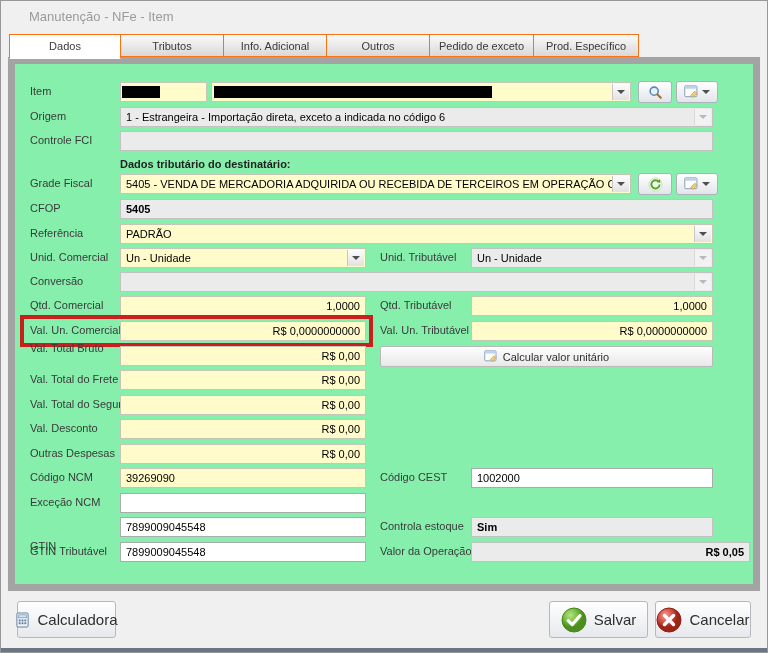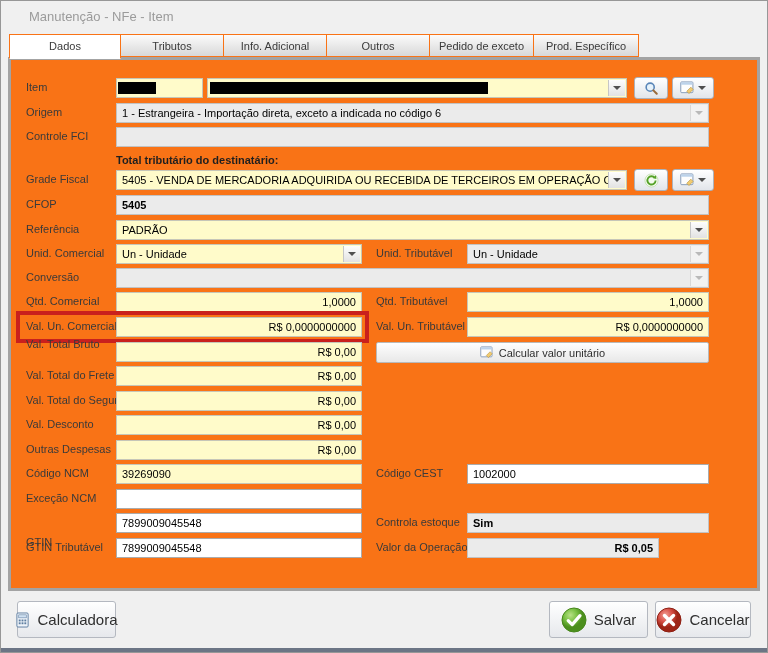--- a/index.html
+++ b/index.html
@@ -4,21 +4,21 @@
 <style>
   html,body{margin:0;padding:0;background:#d6d6d6;font-family:"Liberation Sans",sans-serif;}
   .window{position:relative;width:766px;height:651px;background:#f0f0f0;border:1px solid #979797;overflow:hidden;}
   .win-bottom-edge{position:absolute;left:0;right:0;bottom:0;height:4px;background:#6c7585;}
   .title{position:absolute;left:28px;top:8px;font-size:13px;color:#9b9b9b;}
   
   .tab{position:absolute;top:33px;height:23px;line-height:23px;text-align:center;font-size:11px;color:#3a3a3a;
        background:linear-gradient(#fbfbfb,#d8d8d8);border:1px solid #f97316;box-sizing:border-box;z-index:1;cursor:pointer;}
   .tab.active{background:#fff;height:25px;z-index:3;border-bottom:1px solid #fff;font-size:11px;}
   
-  .panel{position:absolute;left:7px;top:56px;width:752px;height:534px;background:#f97316;border:3px solid #a3a3a3;box-sizing:border-box;z-index:2;}
+  .panel{position:absolute;left:7px;top:56px;width:752px;height:534px;background:#86efac;border:7px solid #a3a3a3;box-sizing:border-box;z-index:2;}
   .lbl{position:absolute;font-size:11px;color:#3a3a3a;white-space:nowrap;}
   .sec{position:absolute;font-size:11px;color:#1f1f1f;font-weight:bold;white-space:nowrap;}
   .fld{position:absolute;height:20px;box-sizing:border-box;border:1px solid #c2c2c2;background:#fff;
        font-size:11px;color:#000;display:flex;align-items:center;padding:0 5px;overflow:hidden;white-space:nowrap;}
   .fld.yellow{background:#fffbca;border-color:#c6c6b8;}
   .fld.gray{background:#ebebeb;border-color:#c2c2c2;}
   .fld.white{background:#fff;border-color:#ababab;}
   .fld.num .val{margin-left:auto;}
   .fld .val{overflow:hidden;}
   .bold .val{font-weight:bold;}
@@ -90,21 +90,21 @@
       <span class="arrbox dis">
           <i class="arr"></i>
         </span>
     </div>
 
     <span class="lbl" style="left:15px;top:70px;">Controle FCI</span>
     <div class="fld gray" style="left:105px;top:67px;width:593px;">
       <span class="val"></span>
     </div>
 
-    <span class="sec" style="left:105px;top:94px;">Total tributário do destinatário:</span>
+    <span class="sec" style="left:105px;top:94px;">Dados tributário do destinatário:</span>
 
     <span class="lbl" style="left:15px;top:113px;">Grade Fiscal</span>
     <div class="fld yellow hasarr" style="left:105px;top:110px;width:511px;">
       <span class="val">5405 - VENDA DE MERCADORIA ADQUIRIDA OU RECEBIDA DE TERCEIROS EM OPERAÇÃO COM MERC.</span>
       <span class="arrbox">
           <i class="arr"></i>
         </span>
     </div>
     <div class="btn-sm" style="left:623px;top:109px;width:34px;">
       <span>
@@ -237,21 +237,21 @@
     <span class="lbl" style="left:365px;top:456px;">Controla estoque</span>
     <div class="fld gray bold" style="left:456px;top:453px;width:242px;">
       <span class="val">Sim</span>
     </div>
 
     <span class="lbl" style="left:15px;top:481px;">GTIN Tributável</span>
     <div class="fld white" style="left:105px;top:478px;width:246px;">
       <span class="val">7899009045548</span>
     </div>
     <span class="lbl" style="left:365px;top:481px;">Valor da Operação</span>
-    <div class="fld gray num bold" style="left:456px;top:478px;width:192px;">
+    <div class="fld gray num bold" style="left:456px;top:478px;width:279px;">
       <span class="val">R$ 0,05</span>
     </div>
 
   </div>
 
   <div class="footer">
     <div class="btn-lg" style="left:16px;top:10px;width:99px;">
       <span>
         <svg width="15" height="16" viewBox="0 0 16 17">
             <rect x="2" y="1" width="12" height="15" rx="1.2" fill="#eef3f9" stroke="#5d7da0" stroke-width="1"></rect>

